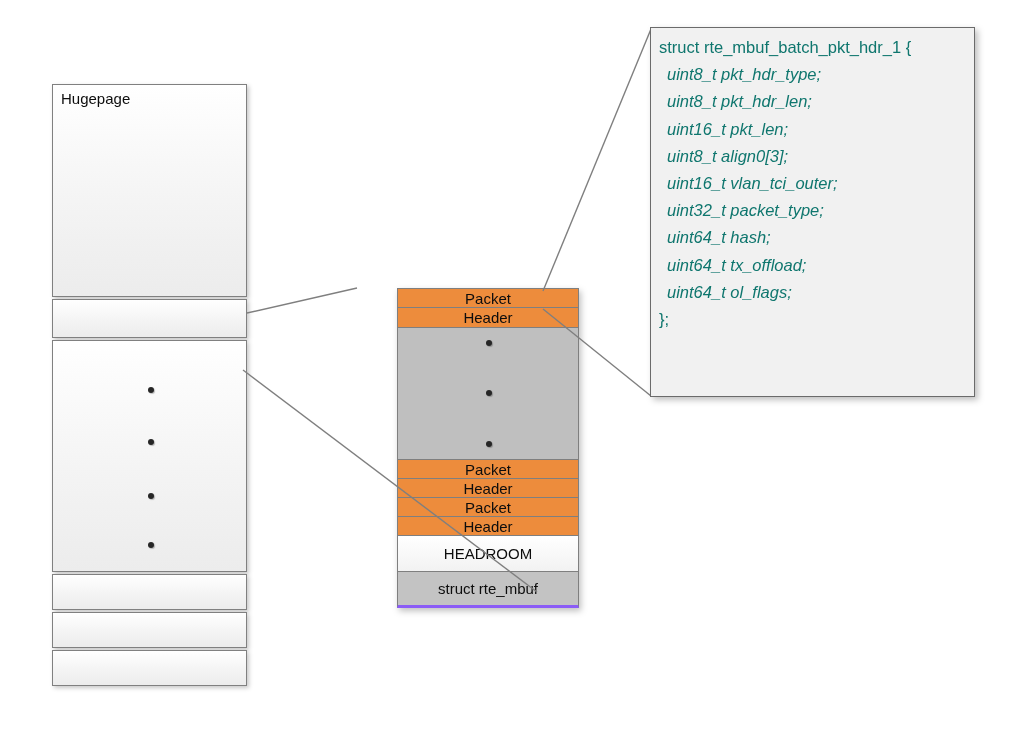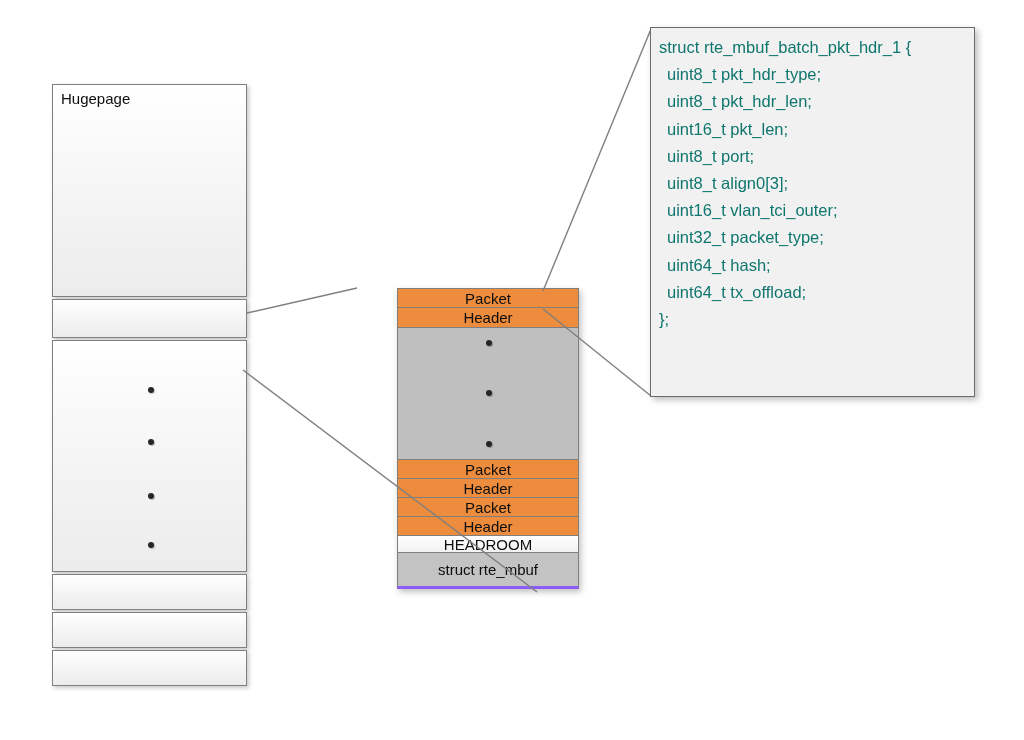--- a/index.html
+++ b/index.html
@@ -121,21 +121,21 @@
     z-index: 6;
     filter: drop-shadow(3px 3px 3px rgba(0,0,0,0.25));
     padding: 6px 8px 0 8px;
   }
   .struct-line {
     font-size: 16.5px;
     line-height: 27.2px;
     color: #0f766e;
     white-space: pre;
   }
-  .struct-line.indent { padding-left: 8px; }
+  .struct-line.indent { padding-left: 8px; font-style: italic; }
 </style>
 </head>
 <body>
 
 <div id="stage">
 
   <svg class="connectors" viewBox="0 0 1024 740" xmlns="http://www.w3.org/2000/svg">
     <g id="connector-group" stroke="#7f7f7f" stroke-width="1.4" fill="none">
         <line x1="247" y1="313" x2="357" y2="288"></line>
         <line x1="243" y1="370" x2="537" y2="592"></line>
@@ -181,37 +181,37 @@
     </div>
     <div class="mb-row mb-orange" style="height:19px">
       <span>Header</span>
     </div>
     <div class="mb-row mb-orange" style="height:19px">
       <span>Packet</span>
     </div>
     <div class="mb-row mb-orange" style="height:19px">
       <span>Header</span>
     </div>
-    <div class="mb-row mb-white" style="height:17px">
+    <div class="mb-row mb-white" style="height:36px">
       <span>HEADROOM</span>
     </div>
     <div class="mb-row mb-mbuf" style="height:37px">
       <span>struct rte_mbuf</span>
     </div>
   </div>
 
   <div class="struct-box">
     <div id="struct-lines">
         <div class="struct-line">struct rte_mbuf_batch_pkt_hdr_1 {</div>
         <div class="struct-line indent">uint8_t pkt_hdr_type;</div>
         <div class="struct-line indent">uint8_t pkt_hdr_len;</div>
         <div class="struct-line indent">uint16_t pkt_len;</div>
-        <div class="struct-line indent">uint8_t port;</div>
         <div class="struct-line indent">uint8_t align0[3];</div>
         <div class="struct-line indent">uint16_t vlan_tci_outer;</div>
         <div class="struct-line indent">uint32_t packet_type;</div>
         <div class="struct-line indent">uint64_t hash;</div>
         <div class="struct-line indent">uint64_t tx_offload;</div>
+        <div class="struct-line indent">uint64_t ol_flags;</div>
         <div class="struct-line">};</div>
       </div>
   </div>
 
 </div>
 
 </body></html>

